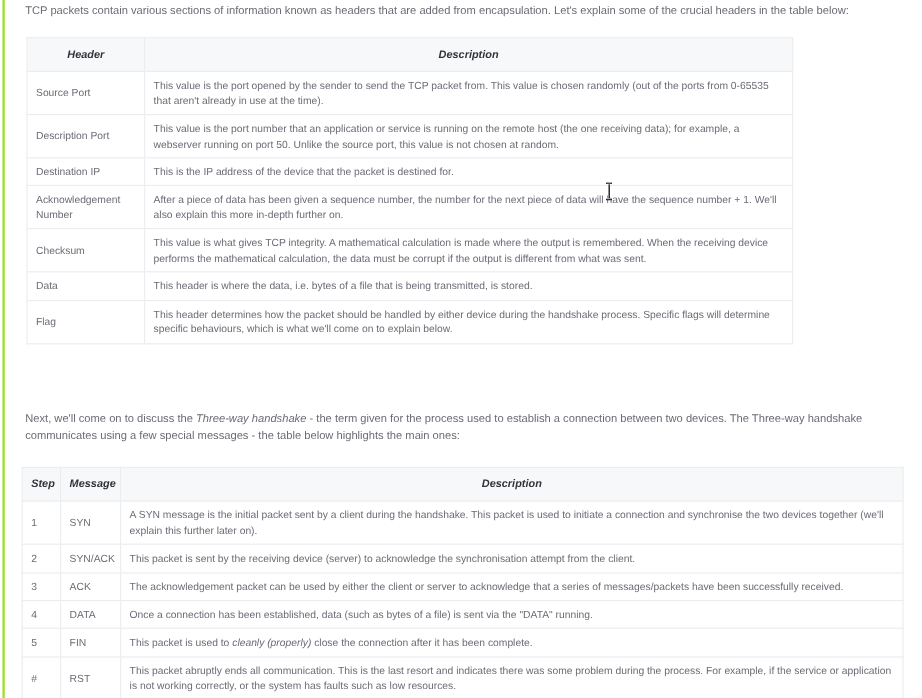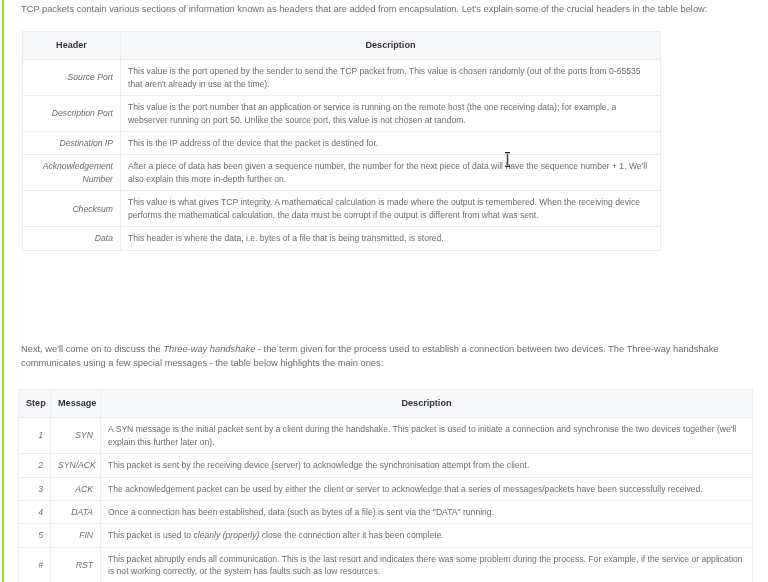--- a/index.html
+++ b/index.html
@@ -64,22 +64,23 @@
     color: #6d6a75;
   }
   .tbl thead th {
     background: #f7f8f9;
     color: #32333a;
     font-weight: bold;
     font-size: 9.1px;
     text-align: center;
     padding-top: 7px;
     padding-bottom: 7px;
-  }
-  .ctr { text-align: right; font-style: italic; }
+    font-style: italic;
+  }
+  .ctr { text-align: left; }
   .desc { text-align: left; }
   em { font-style: italic; }
 
   
   #table-headers {
     left: 22px;
     top: 31px;
     width: 638px;
   }
   #table-headers col.c0 { width: 98px; }
@@ -141,20 +142,24 @@
         <td class="ctr">Acknowledgement Number</td>
         <td class="desc">After a piece of data has been given a sequence number, the number for the next piece of data will have the sequence number + 1. We'll also explain this more in-depth further on.</td>
       </tr>
       <tr>
         <td class="ctr">Checksum</td>
         <td class="desc">This value is what gives TCP integrity. A mathematical calculation is made where the output is remembered. When the receiving device performs the mathematical calculation, the data must be corrupt if the output is different from what was sent.</td>
       </tr>
       <tr>
         <td class="ctr">Data</td>
         <td class="desc">This header is where the data, i.e. bytes of a file that is being transmitted, is stored.</td>
+      </tr>
+      <tr>
+        <td class="ctr">Flag</td>
+        <td class="desc">This header determines how the packet should be handled by either device during the handshake process. Specific flags will determine specific behaviours, which is what we'll come on to explain below.</td>
       </tr>
     </tbody>
   </table>
 
   <p id="mid-para" class="para">
     <span>Next, we'll come on to discuss the </span><em>Three-way handshake</em><span> - the term given for the process used to establish a connection between two devices. The Three-way handshake communicates using a few special messages - the table below highlights the main ones:</span>
   </p>
 
   <table id="table-handshake" class="tbl">
     <colgroup>

